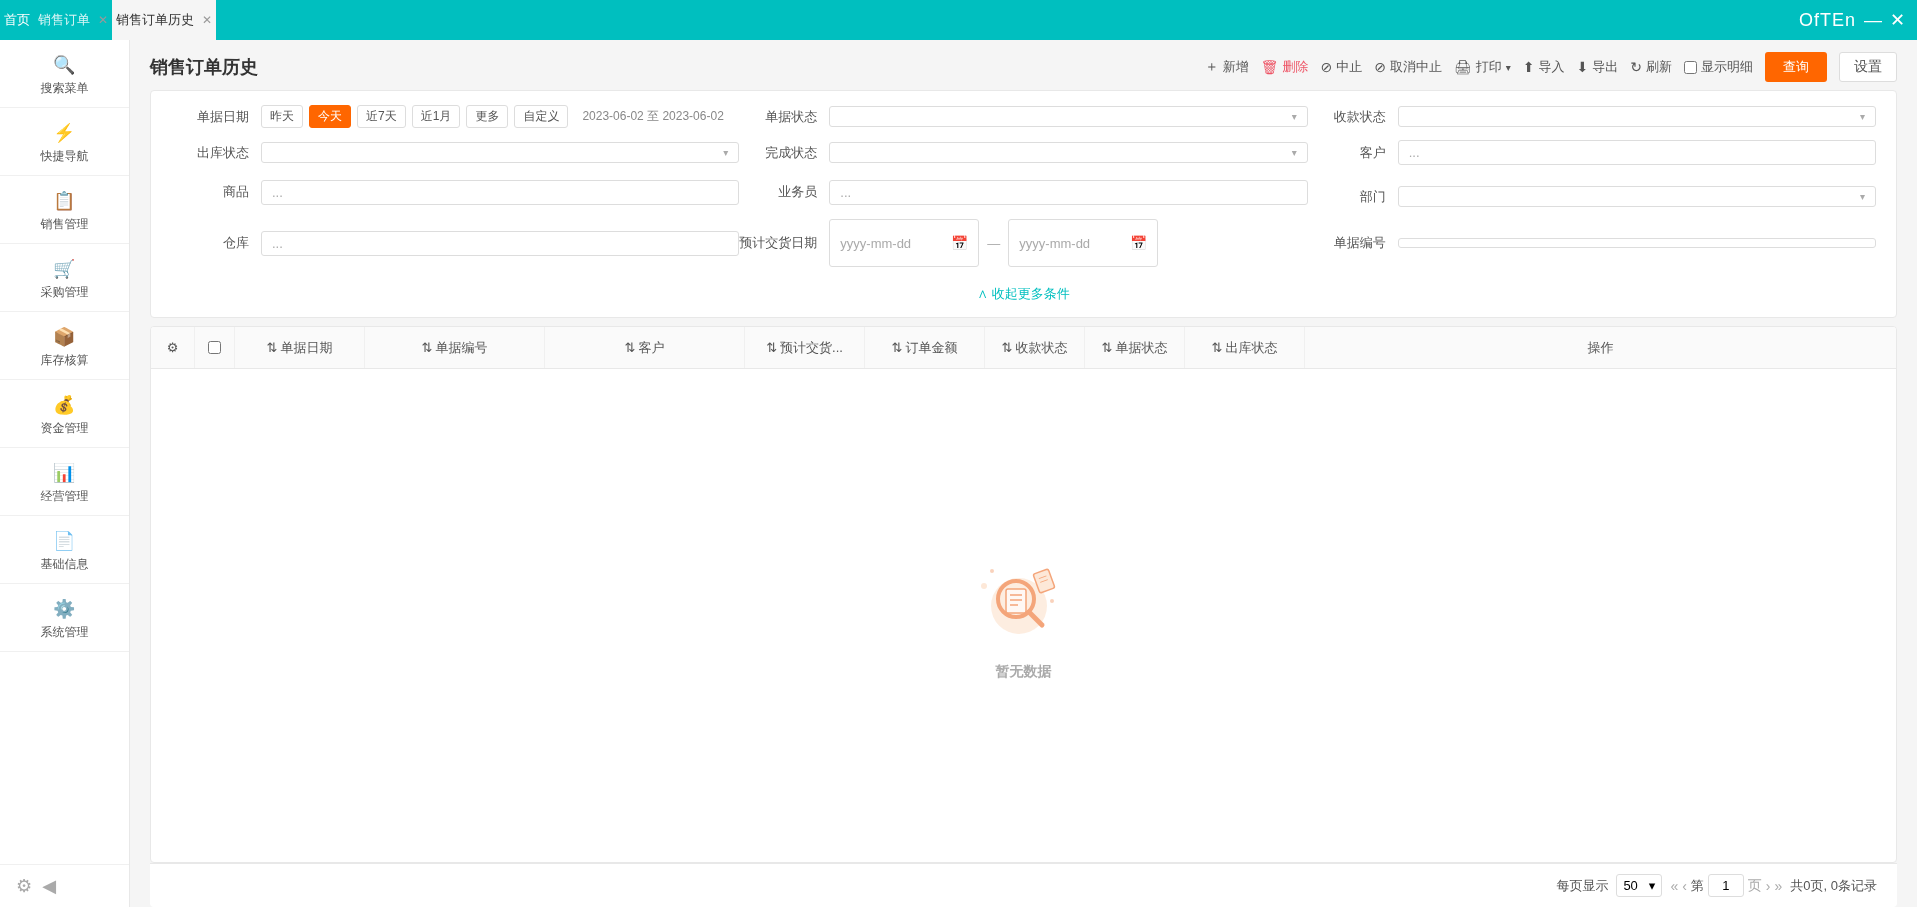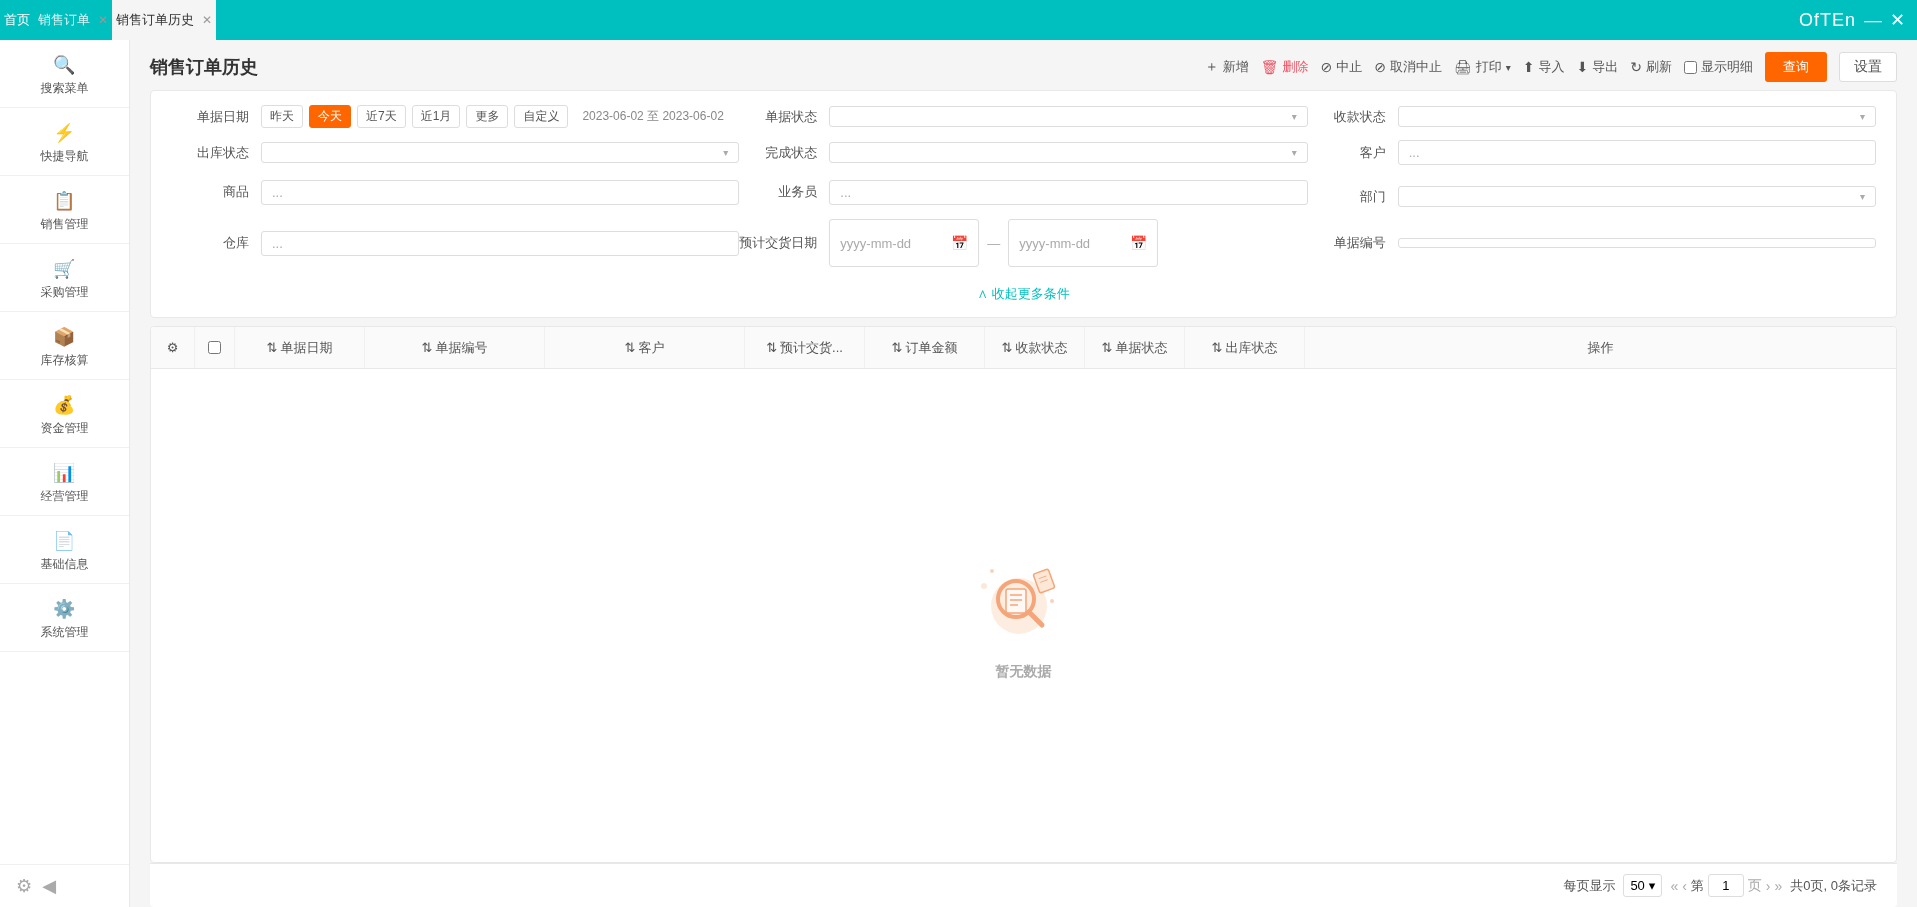--- a/index.html
+++ b/index.html
@@ -339,21 +339,21 @@
       border-radius: 0 0 4px 4px;
     }
     .page-size-label { color: #555; font-size: 13px; }
     .page-size-select {
       border: 1px solid #ddd;
       border-radius: 3px;
       padding: 3px 6px;
       font-size: 13px;
       display: flex;
       align-items: flex-end;
-      gap: 4px;
+      gap: 11px;
       cursor: pointer;
     }
     .page-nav {
       display: flex;
       align-items: center;
       gap: 4px;
       color: #aaa;
       font-size: 14px;
     }
     .page-nav span { cursor: pointer; }

